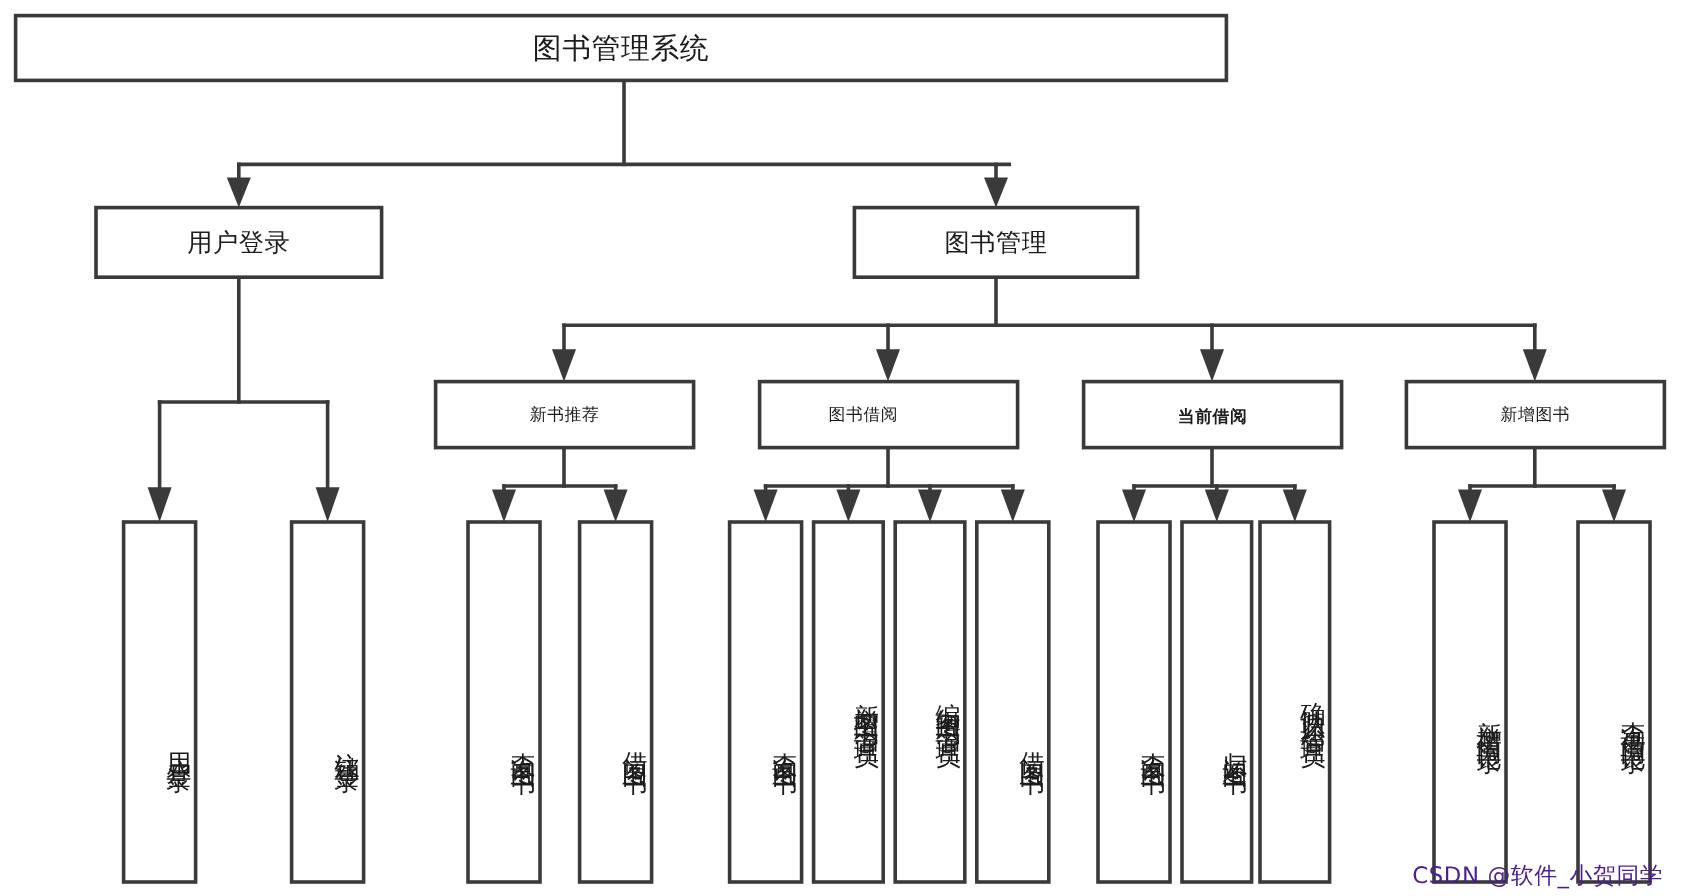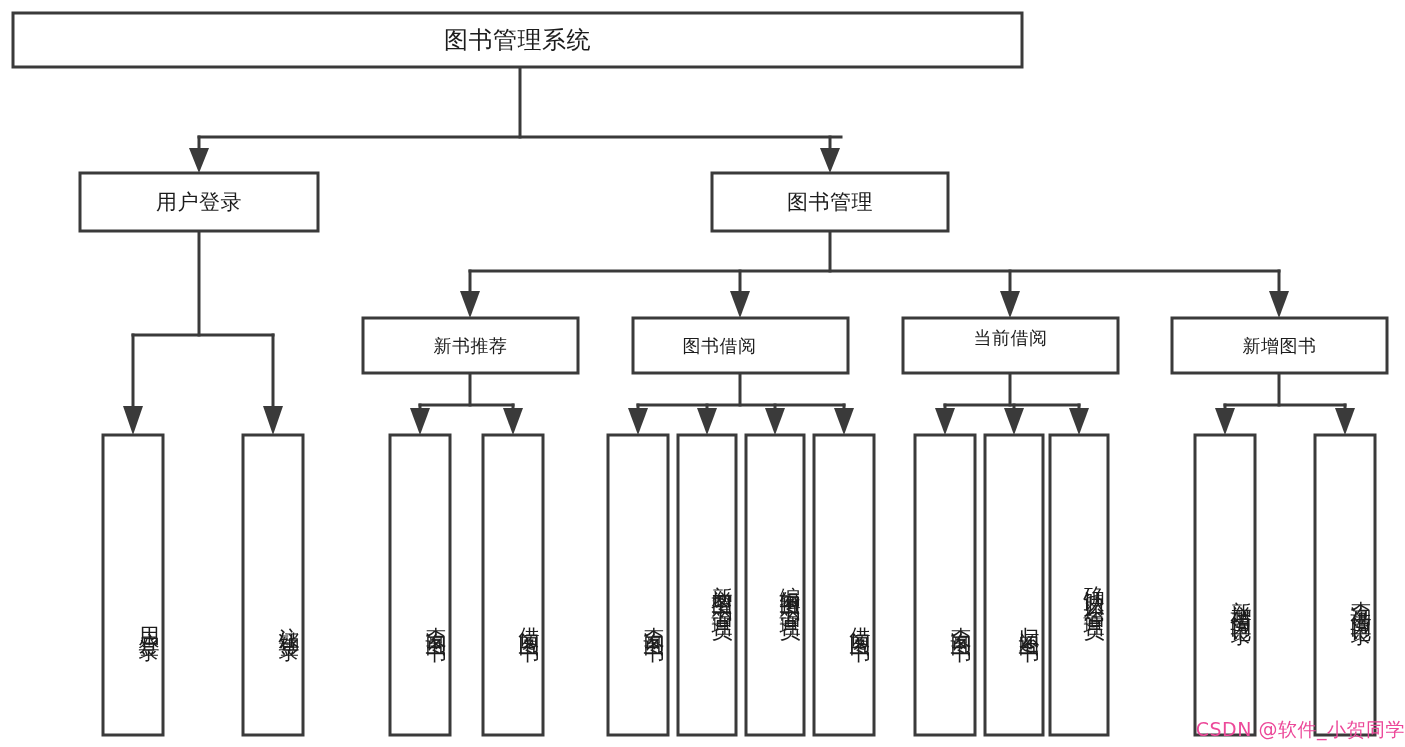--- a/index.html
+++ b/index.html
@@ -56,28 +56,28 @@
   }
   .node-label.vert {
     writing-mode: vertical-rl;
     text-orientation: upright;
     letter-spacing: 5px;
     align-items: flex-start;
     padding-top: 12px;
   }
   .lvl0 { font-size: 24px; }
   .lvl1 { font-size: 21px; }
-  .lvl2 { font-size: 18px; }
+  .lvl2 { font-size: 14px; }
   .leaf { font-size: 21px; }
   .watermark {
     position: absolute;
-    right: 0;
+    right: 19px;
     bottom: 4px;
     font-size: 19px;
-    color: #ec4899;
+    color: #4c1d95;
     font-family: "DejaVu Sans", "Liberation Sans", sans-serif;
     white-space: nowrap;
     letter-spacing: 0.5px;
   }
 </style>
 </head>
 <body>
 
 <div id="diagram-root">
 
@@ -184,21 +184,21 @@
     </g>
   </svg>
 
   <div class="node-label horiz lvl0" style="left:13px;  top:13px;  width:1009px; height:54px;">图书管理系统</div>
 
   <div class="node-label horiz lvl1" style="left:80px;  top:173px; width:238px; height:58px;">用户登录</div>
   <div class="node-label horiz lvl1" style="left:712px; top:173px; width:236px; height:58px;">图书管理</div>
 
   <div class="node-label horiz lvl2" style="left:363px;  top:318px; width:215px; height:55px;">新书推荐</div>
   <div class="node-label horiz lvl2" style="left:633px;  top:318px; width:173px; height:55px;">图书借阅</div>
-  <div class="node-label horiz lvl2" style="left:903px;  top:306px; width:215px; height:64px;">当前借阅</div>
+  <div class="node-label horiz lvl2" style="left:903px;  top:316px; width:215px; height:64px;font-weight:bold;">当前借阅</div>
   <div class="node-label horiz lvl2" style="left:1172px; top:318px; width:215px; height:55px;">新增图书</div>
 
   <div class="node-label vert leaf" style="left:103px;  top:435px; width:60px; height:300px; padding-top:70px;">用户登录</div>
   <div class="node-label vert leaf" style="left:243px;  top:435px; width:60px; height:300px; padding-top:70px;">注销登录</div>
   <div class="node-label vert leaf" style="left:390px;  top:435px; width:60px; height:300px; padding-top:70px;">查询图书</div>
   <div class="node-label vert leaf" style="left:483px;  top:435px; width:60px; height:300px; padding-top:70px;">借阅图书</div>
   <div class="node-label vert leaf" style="left:608px;  top:435px; width:60px; height:300px; padding-top:70px;">查询图书</div>
   <div class="node-label vert leaf" style="left:678px;  top:435px; width:58px; height:300px; padding-top:12px;">新增图书（管理员）</div>
   <div class="node-label vert leaf" style="left:746px;  top:435px; width:58px; height:300px; padding-top:12px;">编辑图书（管理员）</div>
   <div class="node-label vert leaf" style="left:814px;  top:435px; width:60px; height:300px; padding-top:70px;">借阅图书</div>

